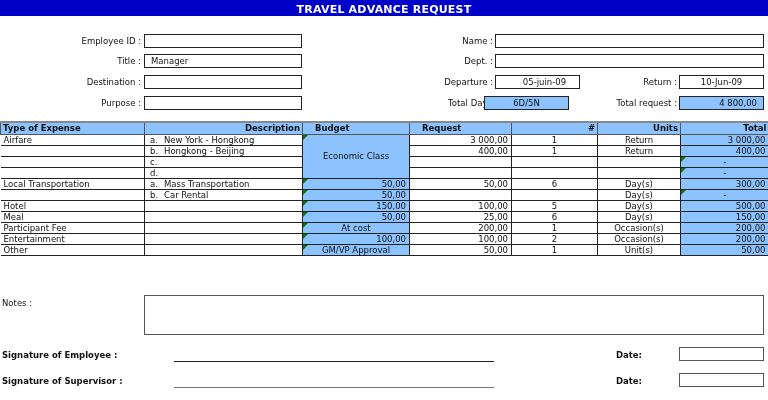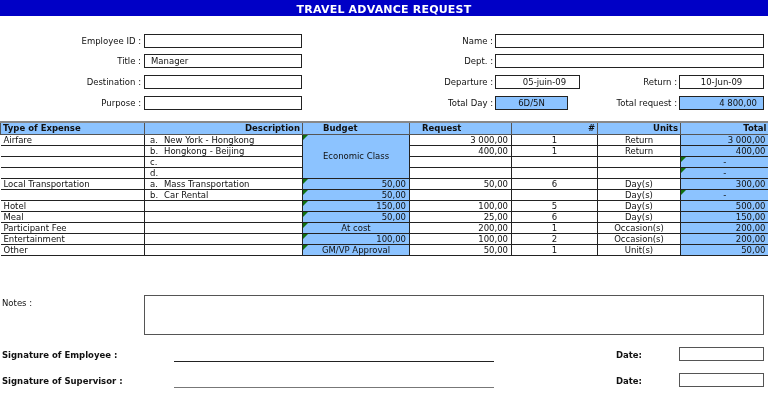--- a/index.html
+++ b/index.html
@@ -79,40 +79,40 @@
 <div class="lbl" style="left:400px;width:93px;top:54px;">Dept. :</div>
 <div class="box" style="left:495px;top:54px;width:269px;"></div>
 
 <div class="lbl" style="left:400px;width:93px;top:75px;">Departure :</div>
 <div class="box center" style="left:495px;top:75px;width:85px;padding-left:20px;">05-juin-09</div>
 
 <div class="lbl" style="left:590px;width:87px;top:75px;">Return :</div>
 <div class="box center" style="left:679px;top:75px;width:85px;">10-Jun-09</div>
 
 <div class="lbl" style="left:400px;width:93px;top:96px;">Total Day :</div>
-<div class="box blue center" style="left:495px;top:96px;width:73px;">6D/5N</div>
+<div class="box blue center" style="left:484px;top:96px;width:85px;">6D/5N</div>
 
 <div class="lbl" style="left:590px;width:87px;top:96px;">Total request :</div>
 <div class="box blue right" style="left:679px;top:96px;width:85px;">4 800,00</div>
 
 <table class="exp">
   <colgroup>
     <col style="width:144px">
       <col style="width:158px">
       <col style="width:107px">
     <col style="width:102px">
       <col style="width:86px">
       <col style="width:83px">
       <col style="width:88px">
   </colgroup>
   <thead>
     <tr>
       <th class="first l" style="text-align:left">Type of Expense</th>
       <th>Description</th>
-      <th style="text-align:left;padding-left:20px">Budget</th>
+      <th style="text-align:left;padding-left:12px">Budget</th>
       <th style="text-align:left;padding-left:12px">Request</th>
       <th>#</th>
       <th>Units</th>
       <th class="last">Total</th>
     </tr>
   </thead>
   <tbody>
 
     <tr>
       <td class="first l">Airfare</td>

